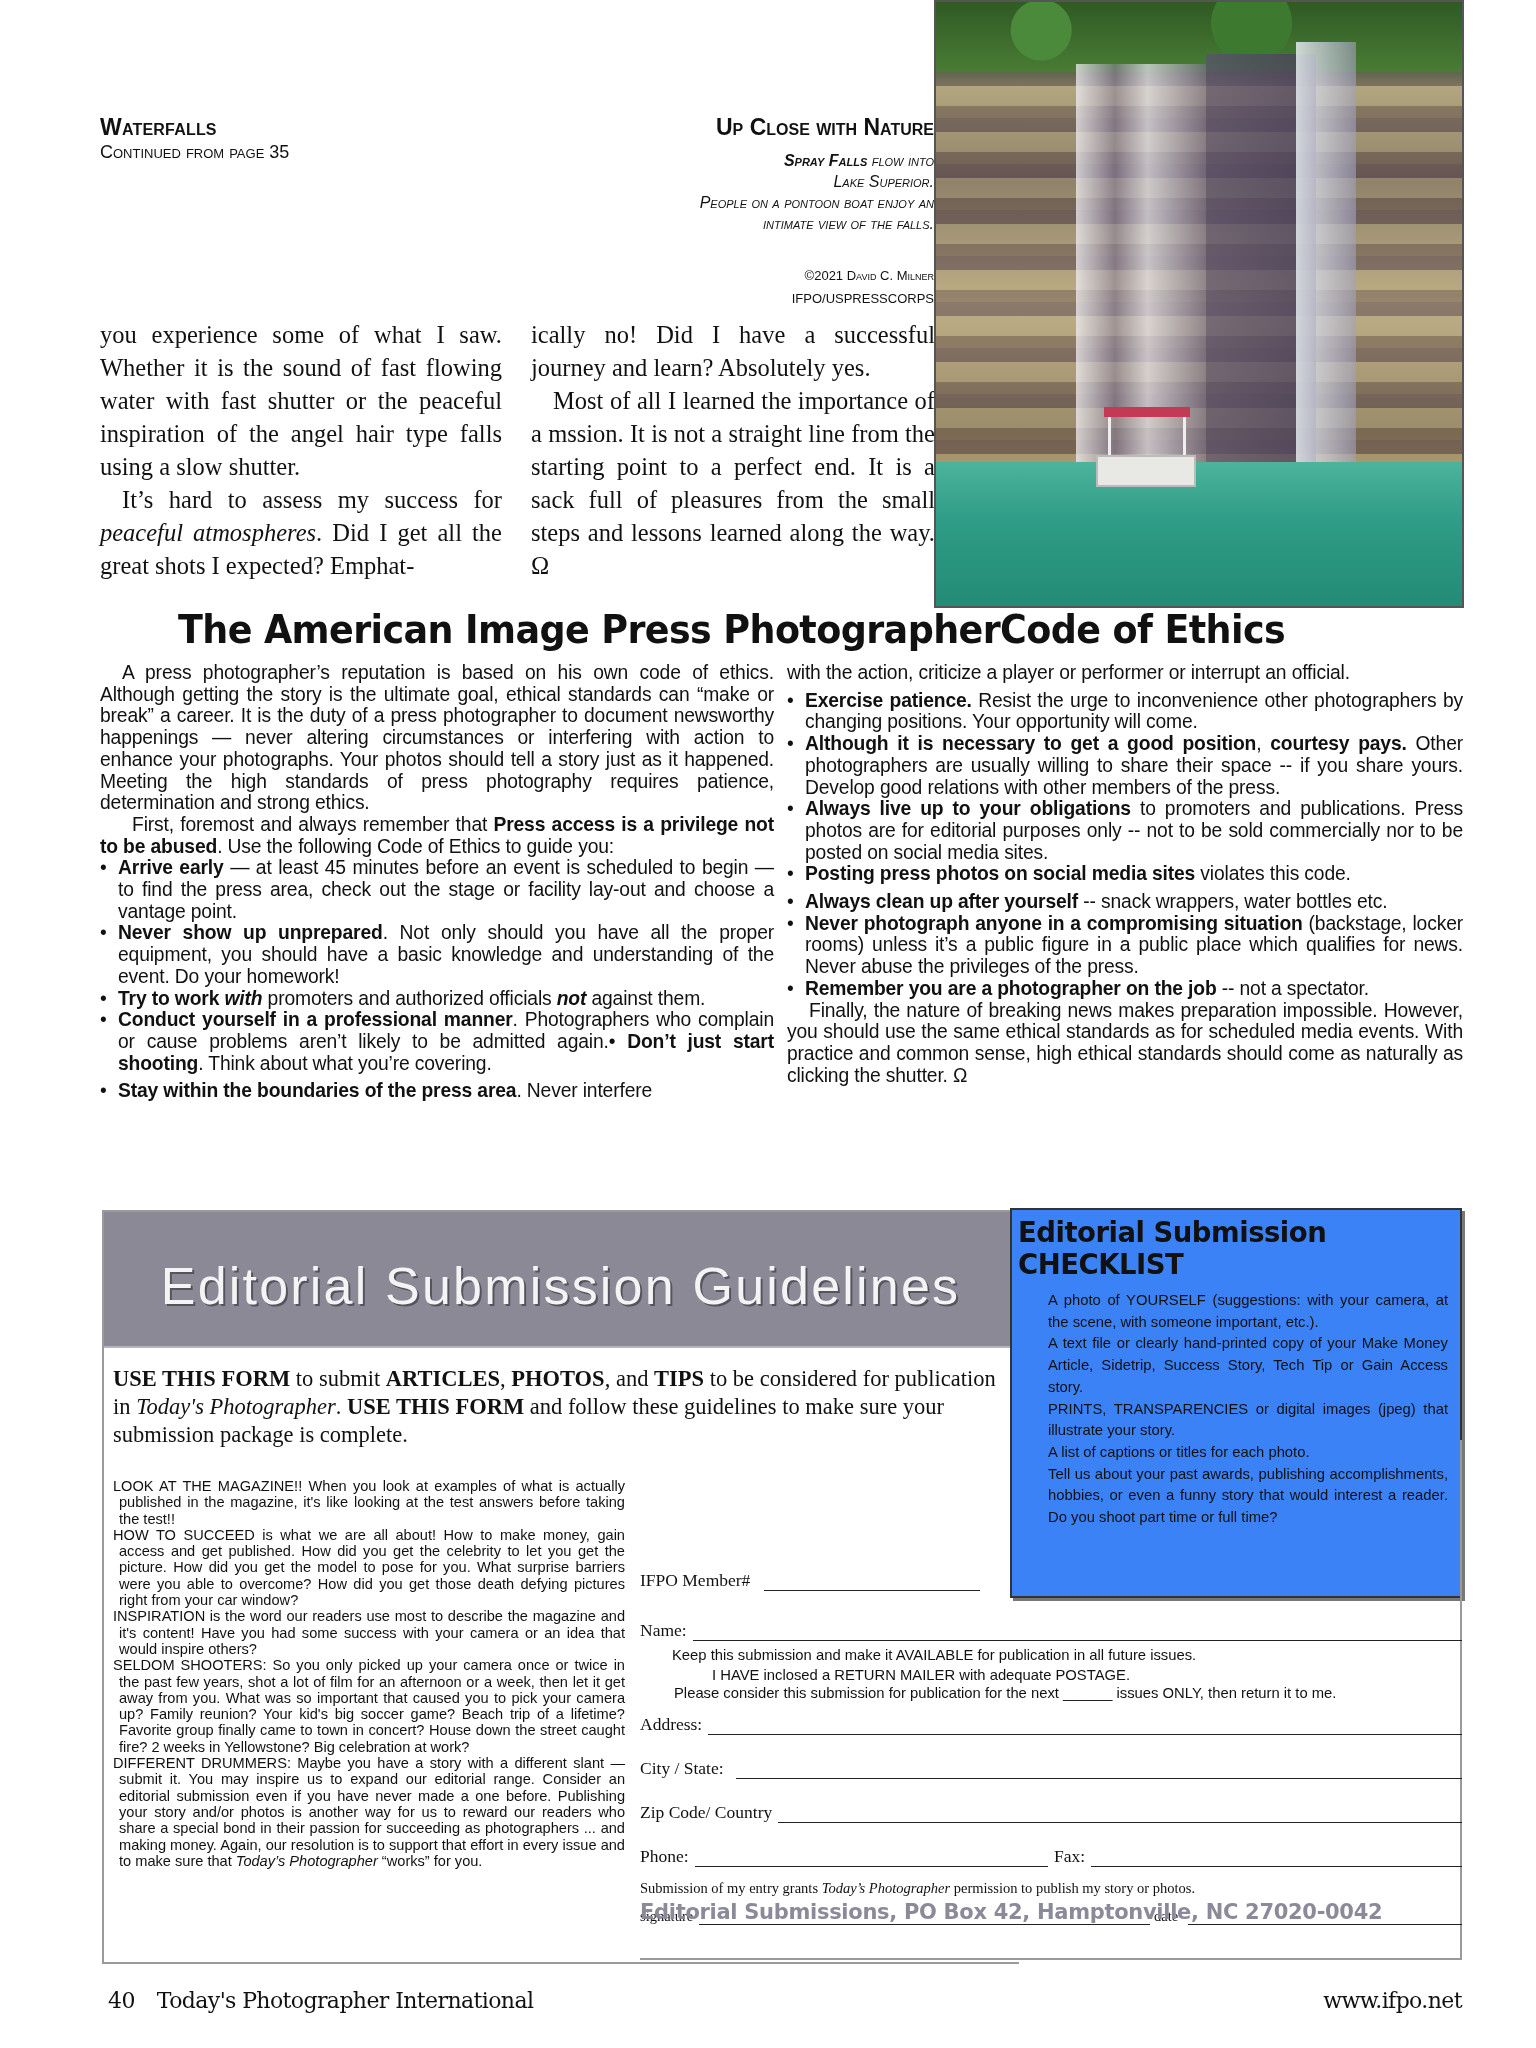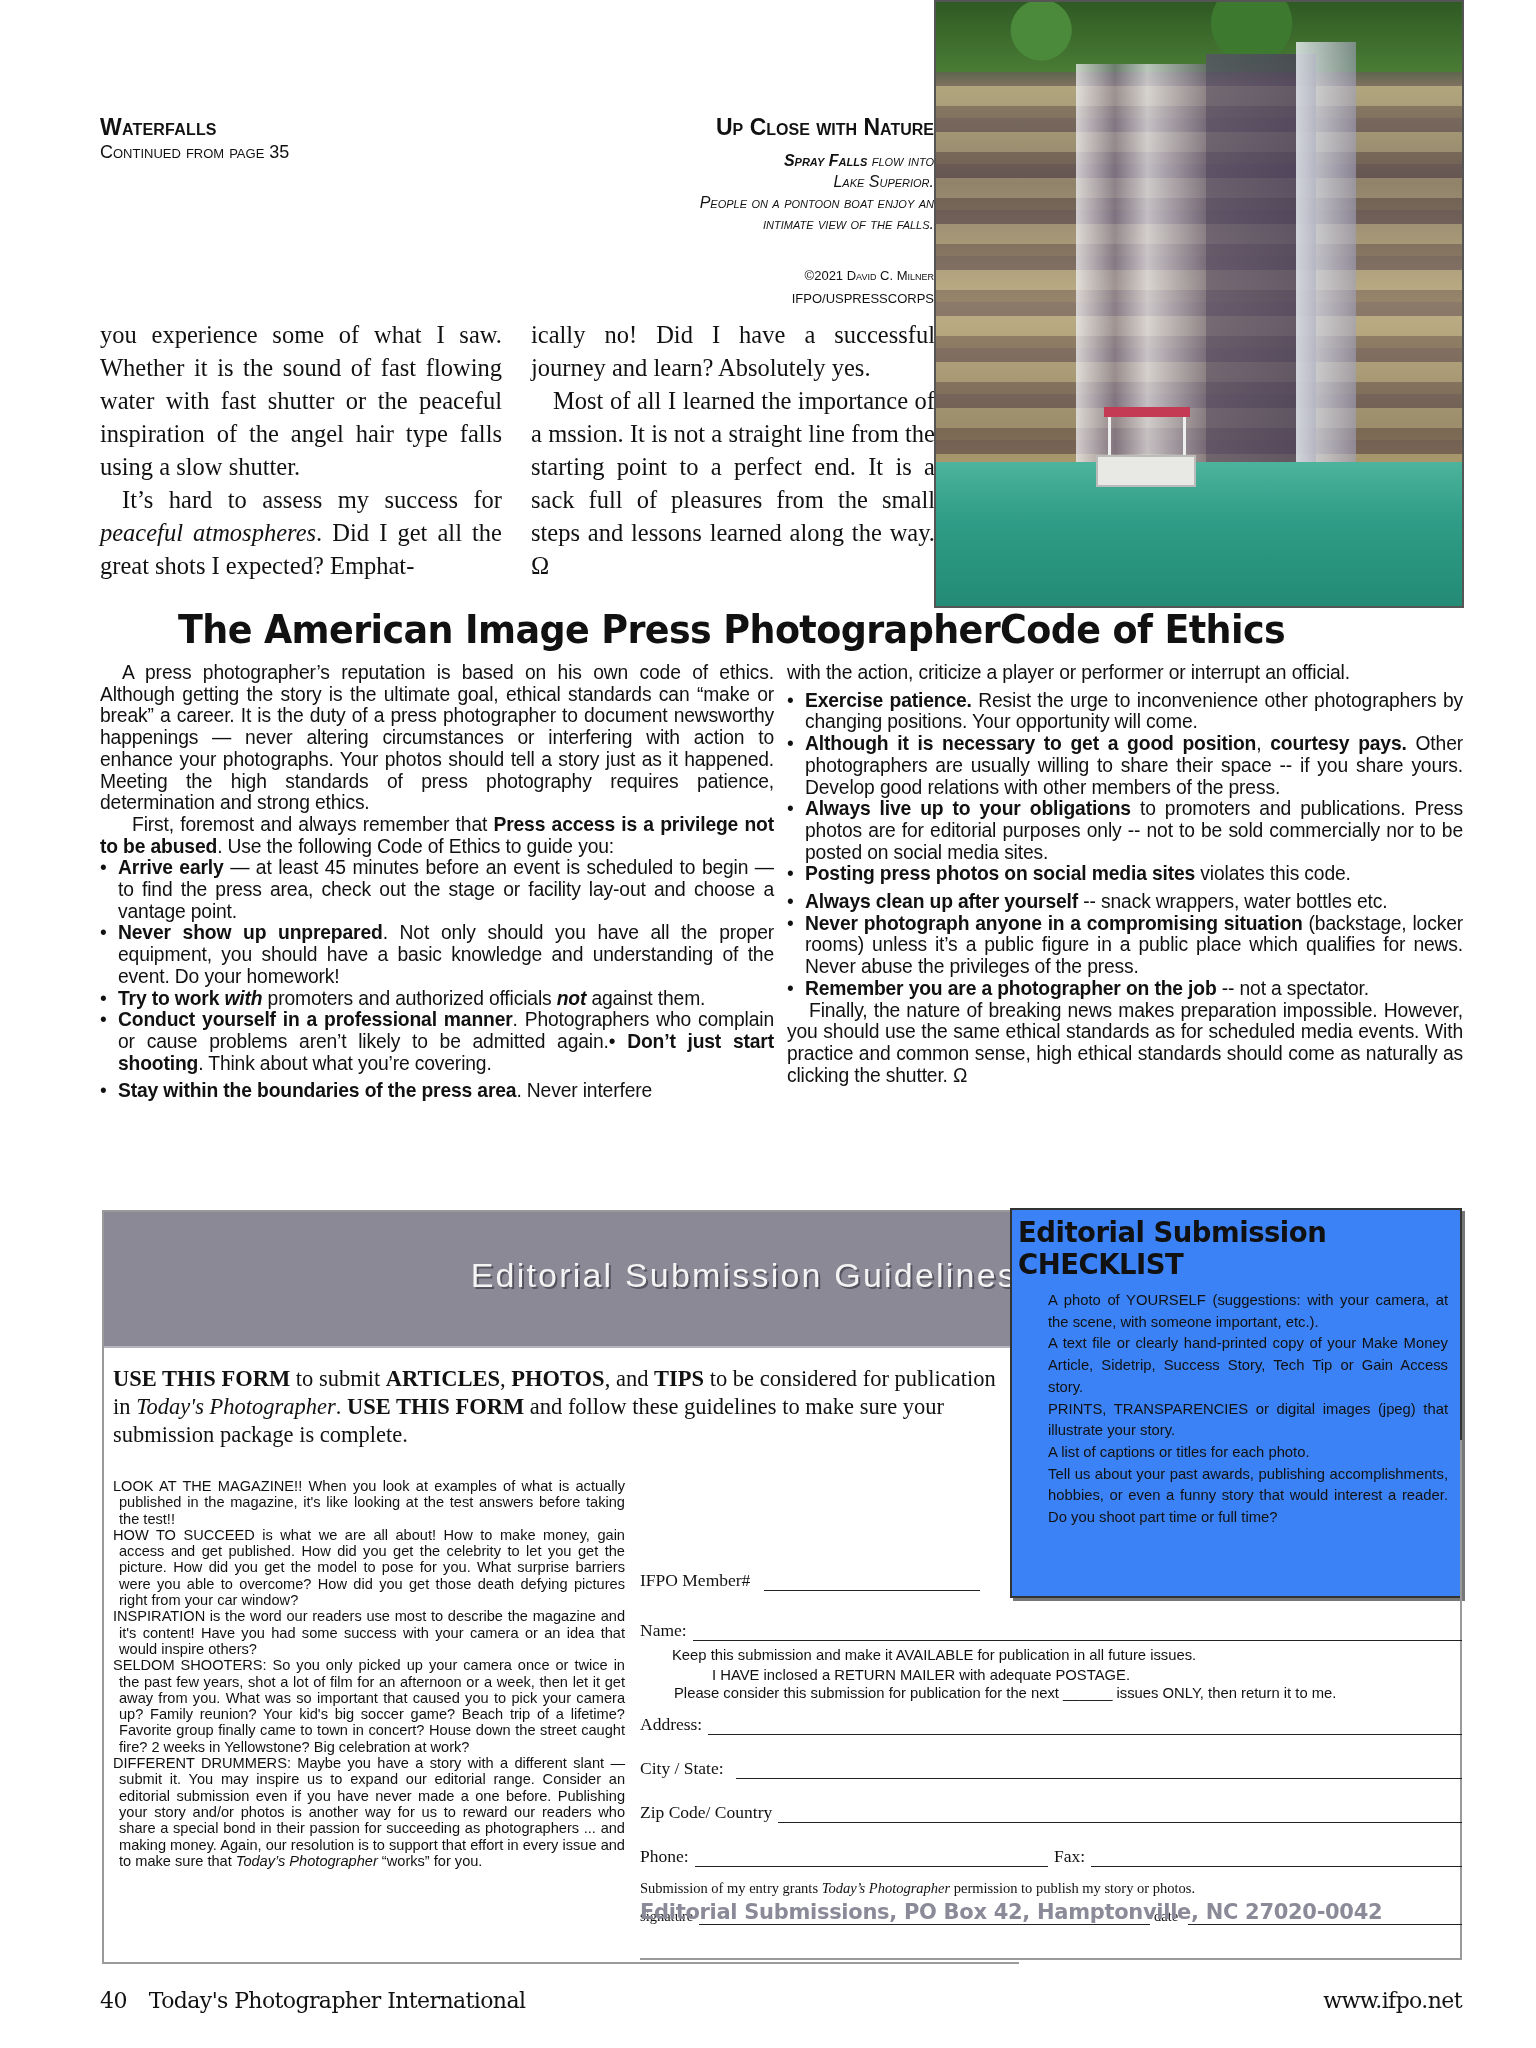--- a/index.html
+++ b/index.html
@@ -44,21 +44,21 @@
   .ethics p { margin: 0; }
   .ethics p.ind { text-indent: 22px; }
   .ethics p.ind2 { text-indent: 32px; }
   .ethics .bul { padding-left: 18px; text-indent: -18px; }
   .ethics .bul::before { content: "\2022"; display: inline-block; width: 18px; text-indent: 0; }
   .ethics .gap { margin-top: 6px; }
 
   
   .guide-frame { left: 102px; top: 1210px; width: 917px; height: 754px; border: 2px solid #9a9a9a; border-right: none; }
   .guide-banner { left: 104px; top: 1212px; width: 913px; height: 136px; background: #8b8996; border-bottom: 2px solid #b5b3bd; }
-  .guide-banner-text { position: absolute; left: 0; top: 44px; width: 100%; text-align: right; font-family: "Liberation Sans", sans-serif; font-size: 34px; letter-spacing: 2.2px; color: #f4f4f4; text-shadow: 2px 2px 0 #55535e; }
+  .guide-banner-text { position: absolute; left: 0; top: 44px; width: 100%; text-align: center; font-family: "Liberation Sans", sans-serif; font-size: 52px; letter-spacing: 2.2px; color: #f4f4f4; text-shadow: 2px 2px 0 #55535e; }
   .guide-intro { left: 113px; top: 1365px; width: 900px; font-family: "Liberation Serif", serif; font-size: 22.5px; line-height: 28px; }
   .guide-intro b { font-weight: bold; }
 
   .tips { left: 113px; top: 1478px; width: 512px; font-family: "Liberation Sans", sans-serif; font-size: 14.6px; line-height: 16.3px; text-align: justify; }
   .tips p { padding-left: 6px; text-indent: -6px; }
   .tips b { font-weight: normal; }
 
   
   .checklist { left: 1010px; top: 1208px; width: 452px; height: 390px; border: 2px solid #333; box-shadow: 3px 3px 0 #777; background: #3b82f6; }
   .checklist-title { position: absolute; left: 6px; top: 6px; font-family: "DejaVu Sans", sans-serif; font-weight: bold; font-size: 27.5px; line-height: 32px; letter-spacing: -0.5px; }
@@ -66,21 +66,21 @@
 
   
   .form { left: 640px; top: 1440px; width: 822px; height: 520px; border-right: 2px solid #9a9a9a; border-bottom: 2px solid #9a9a9a; }
   .f-line { position: absolute; font-family: "Liberation Serif", serif; font-size: 17.5px; display: flex; align-items: flex-end; white-space: nowrap; }
   .f-line .rule { flex: 1; border-bottom: 1.5px solid #222; height: 16px; margin-left: 6px; }
   .f-note { position: absolute; font-family: "Liberation Sans", sans-serif; font-size: 14.8px; white-space: nowrap; }
   .f-small { position: absolute; font-family: "Liberation Serif", serif; font-size: 14.5px; white-space: nowrap; }
   .address-bar { left: 640px; top: 1900px; font-family: "DejaVu Sans", sans-serif; font-weight: bold; font-size: 21px; color: #8b8a98; letter-spacing: -0.3px; white-space: nowrap; }
 
   
-  .footer-left { left: 100px; top: 1988px; font-family: "DejaVu Serif", serif; font-size: 22px; letter-spacing: -0.6px; }
+  .footer-left { left: 108px; top: 1988px; font-family: "DejaVu Serif", serif; font-size: 22px; letter-spacing: -0.6px; }
   .footer-left .pg { margin-right: 22px; }
   .footer-right { right: 74px; top: 1988px; font-family: "DejaVu Serif", serif; font-size: 22px; letter-spacing: -0.6px; }
 </style>
 </head>
 <body>
 
 <div class="abs kicker">Waterfalls</div>
 <div class="abs kicker-sub">Continued from page 35</div>
 
 <div class="abs caption-head">Up Close with Nature</div>

